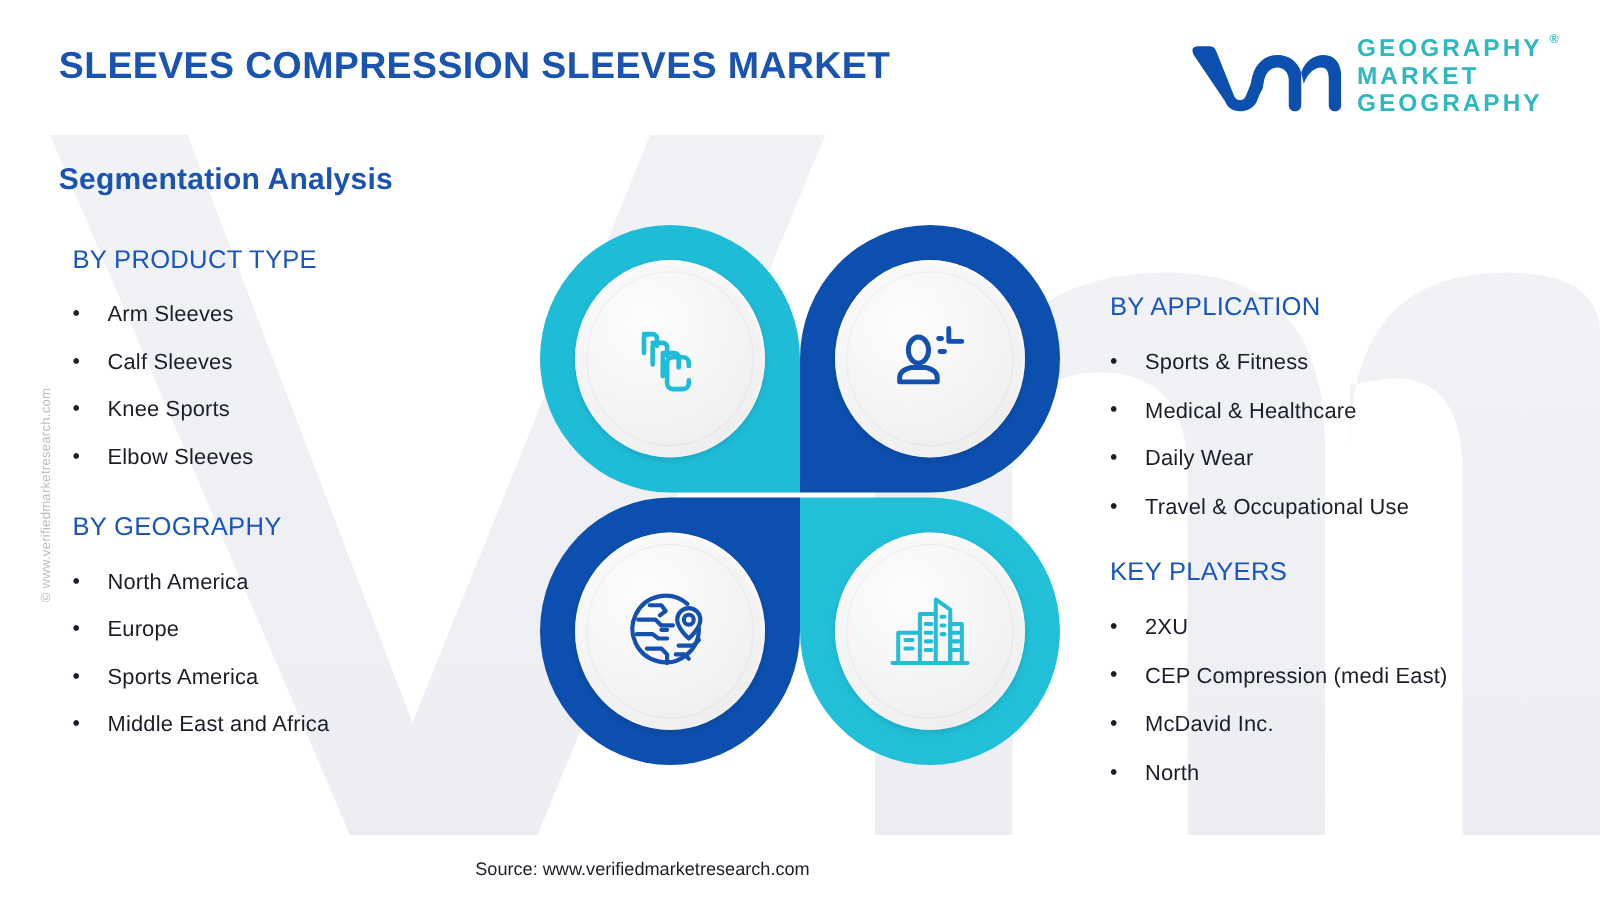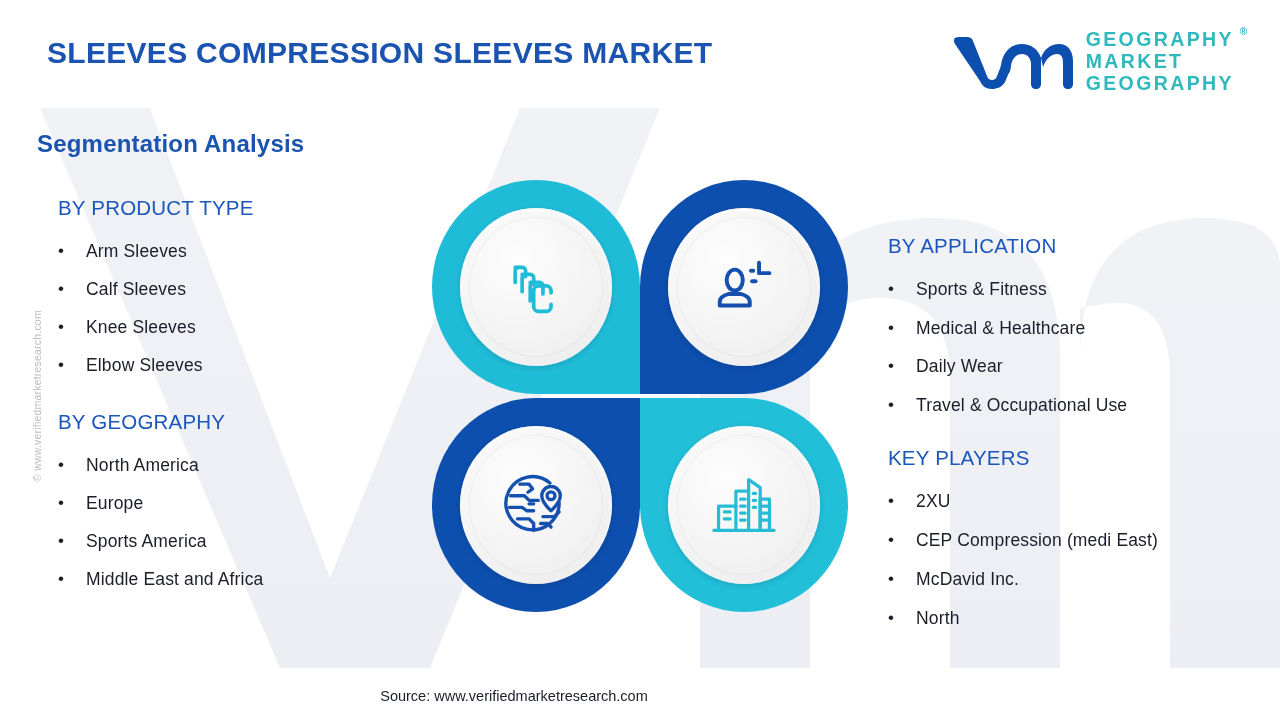--- a/index.html
+++ b/index.html
@@ -45,21 +45,21 @@
     color:#2fb8bd; font-weight:bold; font-size:19.5px;
     letter-spacing:2.4px; line-height:22px;
   }
   #logo-reg {
     position:absolute; right:-13px; top:-2px;
     font-size:10px; color:#2fb8bd; font-weight:bold; letter-spacing:0;
   }
 
   
   #seg-heading {
-    position:absolute; left:37px; top:130px; z-index:6;
+    position:absolute; left:47px; top:130px; z-index:6;
     font-size:24px; font-weight:bold; color:#1a53b0;
     letter-spacing:.2px;
   }
 
   
   .col { position:absolute; z-index:6; }
   #col-left  { left:58px;  top:196px; width:330px; }
   #col-right { left:888px; top:190px; width:350px;margin-top:44px; }
 
   .blk-title {
@@ -172,21 +172,21 @@
       <li>
           <span class="bullet">•</span>
           <span class="txt">Arm Sleeves</span>
         </li>
       <li>
           <span class="bullet">•</span>
           <span class="txt">Calf Sleeves</span>
         </li>
       <li>
           <span class="bullet">•</span>
-          <span class="txt">Knee Sleeves</span>
+          <span class="txt">Knee Sports</span>
         </li>
       <li>
           <span class="bullet">•</span>
           <span class="txt">Elbow Sleeves</span>
         </li>
     </ul>
   </div>
 
   <div id="block-geography">
     <div class="blk-title">BY GEOGRAPHY</div>

